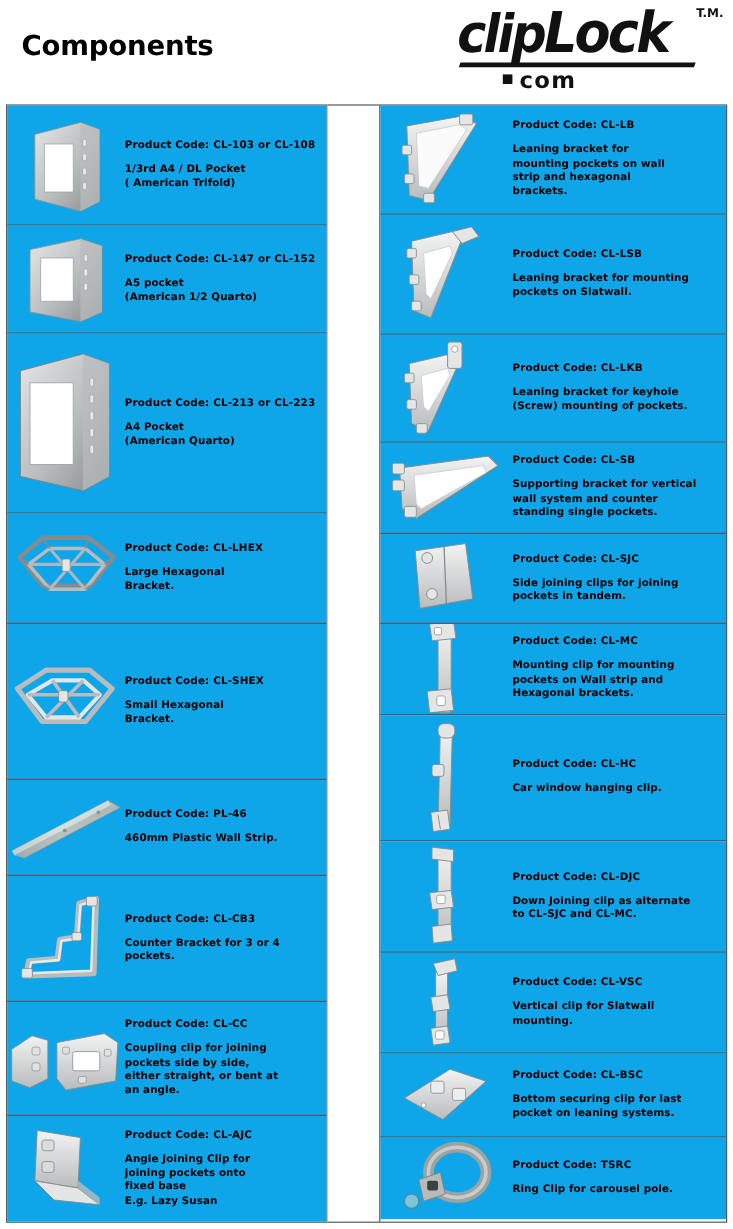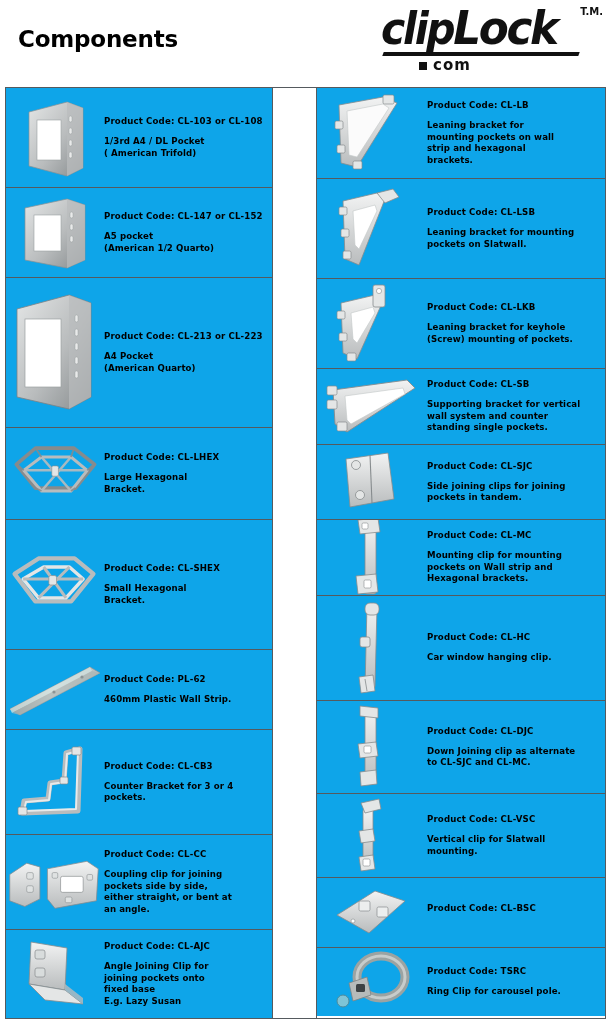--- a/index.html
+++ b/index.html
@@ -64,21 +64,21 @@
     width: 196px;
     height: 4px;
     background: #111111;
     transform: skewX(-20deg);
   }
   .logo-dotcom {
     position: absolute;
     left: 52px;
     top: 52px;
     font-family: "DejaVu Sans", sans-serif;
-    font-size: 15px;
+    font-size: 19px;
     font-weight: bold;
     letter-spacing: 1px;
     color: #111111;
     white-space: nowrap;
   }
   .logo-square {
     position: absolute;
     left: 38px;
     top: 58px;
     width: 8px;
@@ -391,21 +391,21 @@
     </linearGradient>
   </defs>
         <polygon points="4,50 84,8 94,14 14,56" fill="url(#g3)" stroke="#8e9495" stroke-width="0.7"></polygon>
         <polygon points="4,50 84,8 86,12 6,54" fill="#cfe0dd" opacity=".8"></polygon>
         <polygon points="6,54 86,12 94,14 14,56" fill="#a9b5b4" opacity=".7"></polygon>
         <circle cx="48" cy="33" r="1.6" fill="#8c9495"></circle>
         <circle cx="76" cy="18" r="1.6" fill="#8c9495"></circle>
           </svg>
         </div>
         <div class="text-cell">
-          <div class="code-line">Product Code: PL-62</div>
+          <div class="code-line">Product Code: PL-46</div>
           <div class="desc-line">460mm Plastic Wall Strip.</div>
         </div>
       </div>
       <div class="component-row" style="height: 105px; justify-content: center;">
         <div class="thumb-cell">
           <svg class="art" width="92" height="86" viewBox="0 0 92 86" xmlns="http://www.w3.org/2000/svg">
             <defs>
     <linearGradient id="g1" x1="0" y1="0" x2="1" y2="1">
       <stop offset="0%" stop-color="#e4e6e6"></stop>
                 <stop offset="55%" stop-color="#b9bcbd"></stop>
@@ -848,20 +848,22 @@
         <polygon points="6,32 44,8 74,18 38,50" fill="url(#g2)" stroke="#868b8d" stroke-width="0.8"></polygon>
         <g fill="#eceeee" stroke="#868b8d" stroke-width="0.7">
           <rect x="28" y="18" width="11" height="10" rx="1.6"></rect>
           <rect x="46" y="24" width="11" height="10" rx="1.6"></rect>
         </g>
         <circle cx="22" cy="38" r="2" fill="#fff" stroke="#868b8d" stroke-width="0.6"></circle>
           </svg>
         </div>
         <div class="text-cell">
           <div class="code-line">Product Code: CL-BSC</div>
+          <div class="desc-line">Bottom securing clip for last
+pocket on leaning systems.</div>
         </div>
       </div>
       <div class="component-row" style="height: 68px;">
         <div class="thumb-cell">
           <svg class="art" width="84" height="62" viewBox="0 0 84 62" xmlns="http://www.w3.org/2000/svg">
             <defs>
     <linearGradient id="g1" x1="0" y1="0" x2="1" y2="1">
       <stop offset="0%" stop-color="#e4e6e6"></stop>
                 <stop offset="55%" stop-color="#b9bcbd"></stop>
                 <stop offset="100%" stop-color="#868b8d"></stop>

